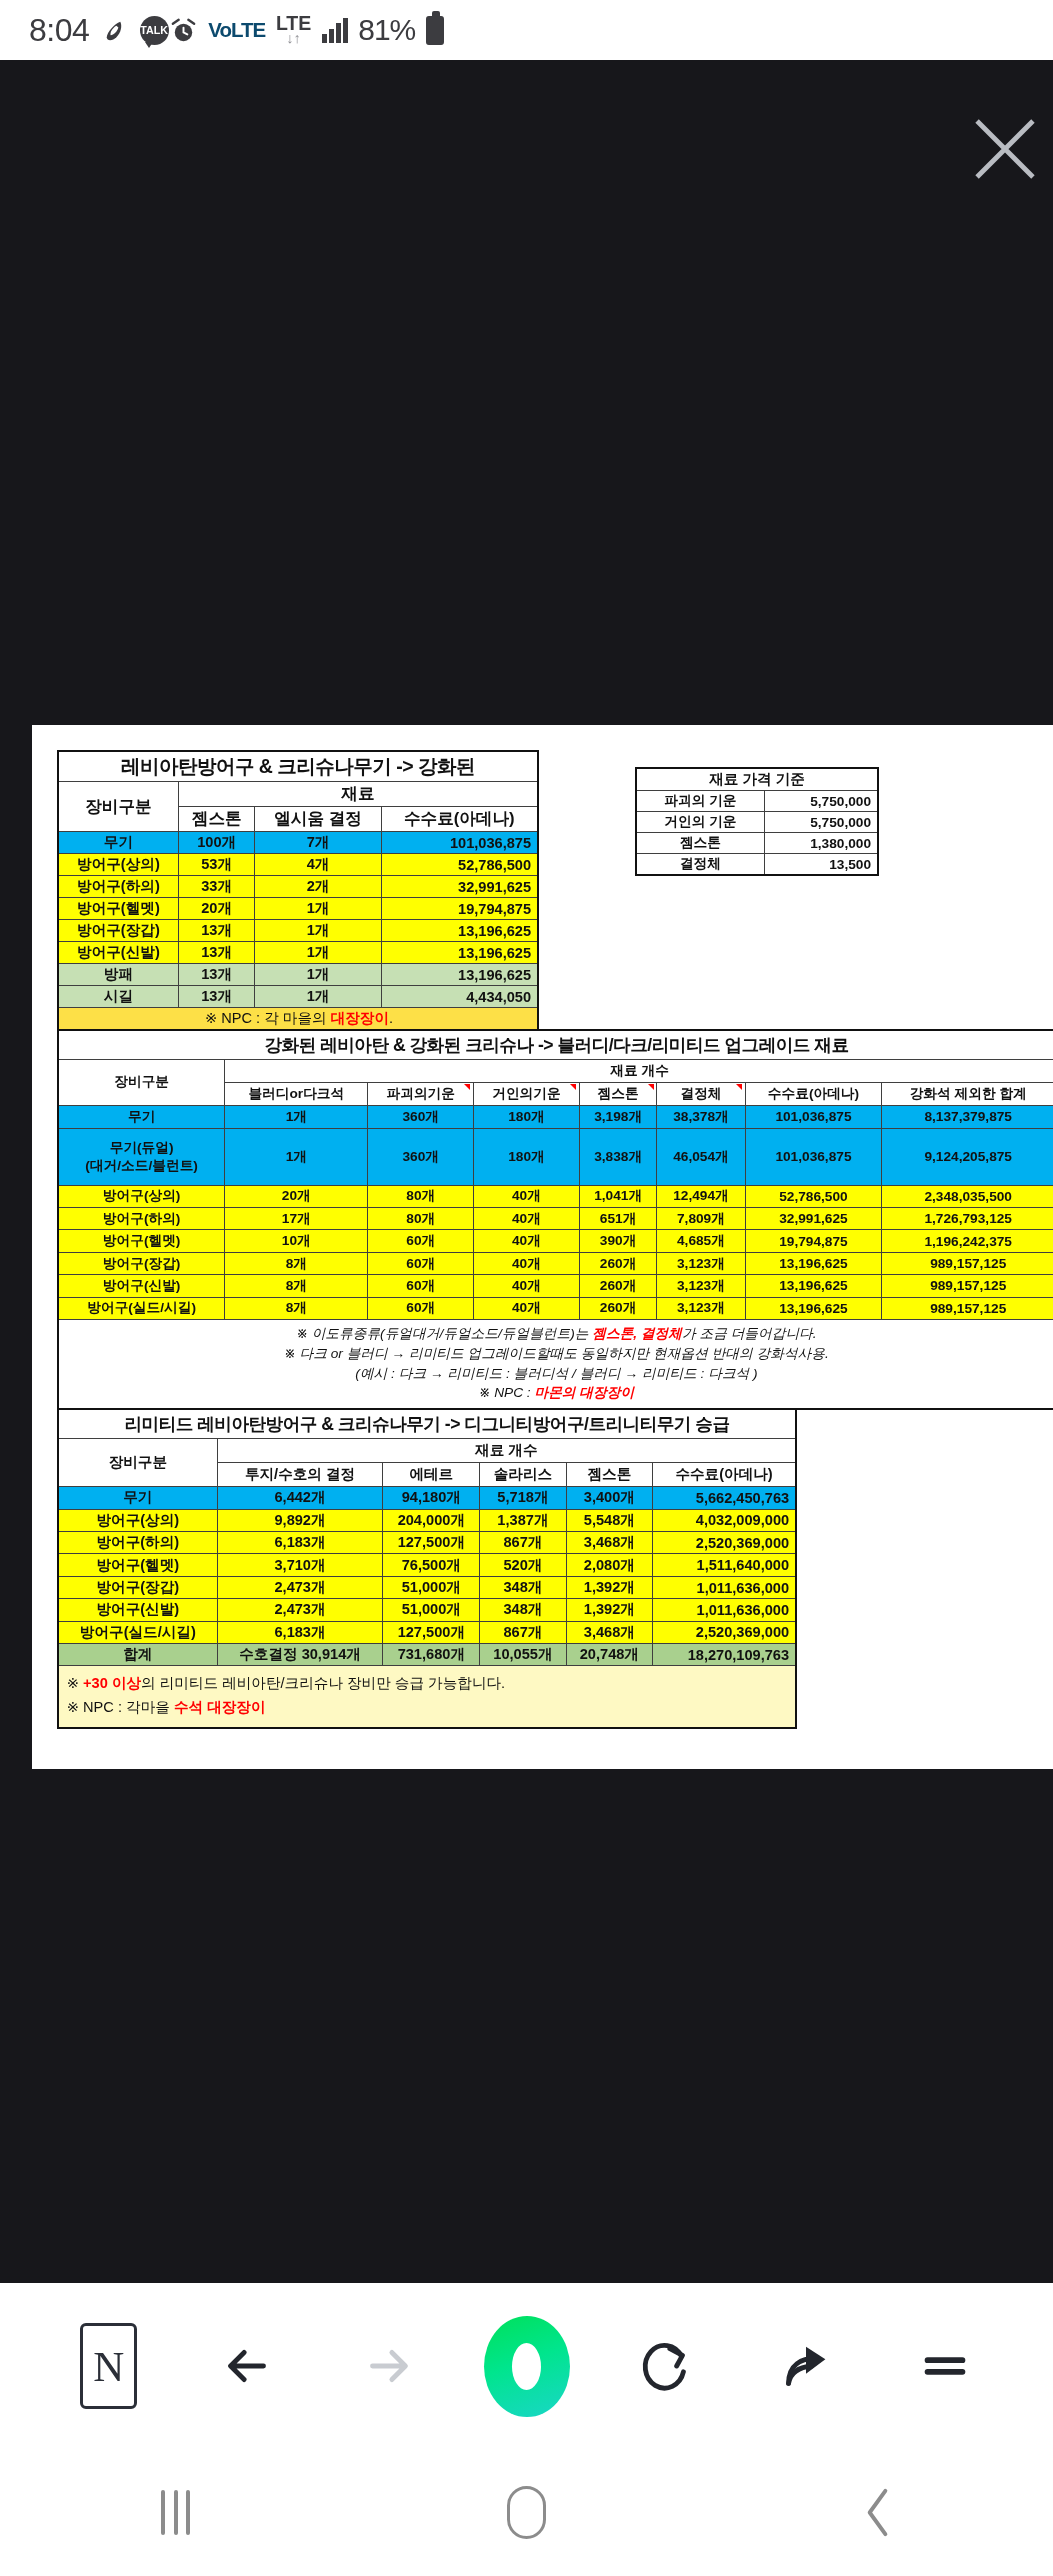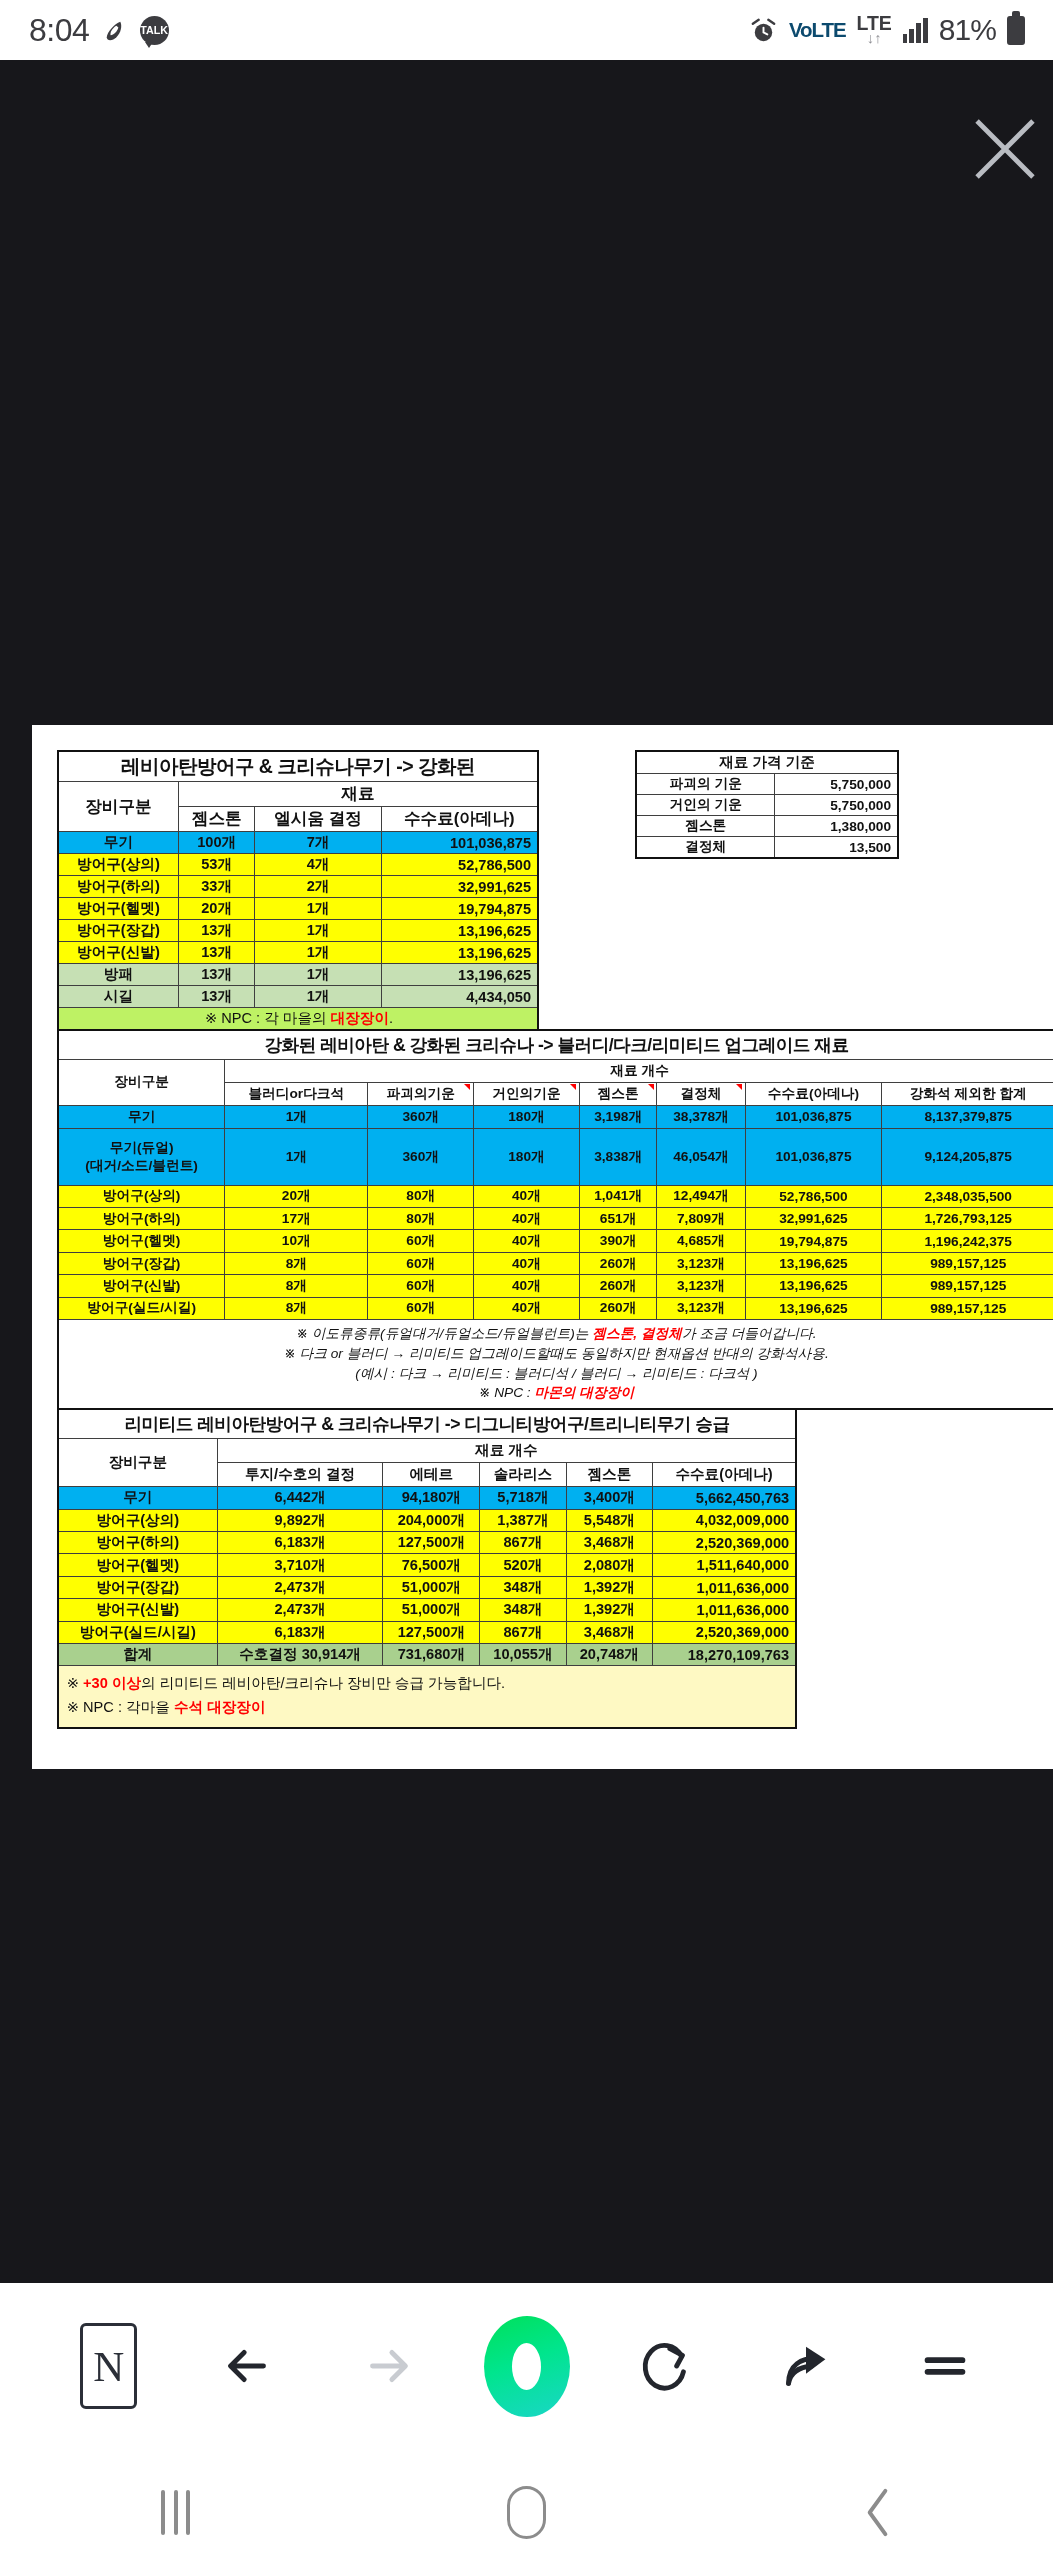--- a/index.html
+++ b/index.html
@@ -6,21 +6,21 @@
   html,body { width:1054px; height:2576px; background:#17171b; }
   body {
     font-family:"Liberation Sans","DejaVu Sans",sans-serif;
     position:relative; overflow:hidden;
   }
 
   
   #statusbar{
     position:absolute; top:0; left:0; width:1054px; height:60px;
     background:#ffffff; color:#3a3a3a;
-    display:flex; align-items:center; justify-content:space-between;
+    display:flex; align-items:center; justify-content:flex-start;
     padding:0 29px;
   }
   .sb-left{ display:flex; align-items:center; gap:11.7px; }
   .sb-right{ display:flex; align-items:center; gap:10.7px; }
   .clock{ font-size:32px; letter-spacing:-0.5px; color:#3c3c40; font-weight:400;}
   .ic{ display:inline-block; }
   .drop-ic{ width:27px; height:27px; position:relative; }
   .drop-ic svg{ display:block; }
   .talk-ic{ width:29px; height:29px; border-radius:50%; background:#3c3c40;
     color:#fff; font-size:10.7px; font-weight:bold; display:flex;
@@ -74,25 +74,25 @@
   #t1{ width:482px; }
   #t1 td{ font-size:14.6px; height:21.5px; }
   #t1 .title{ font-size:19.5px; height:29px; letter-spacing:-0.5px;}
   #t1 .hdr{ font-size:16.6px; background:#fff; height:25px;}
   #t1 .num{ text-align:right; padding-right:5.9px;}
   .cy{ background:#00b0f0; }
   .ye{ background:#ffff00; }
   .gr{ background:#c6e0b4; }
   .lg{ background:#a9d08e; }
   .note{ font-size:14.6px; text-align:right; padding-left:5.9px !important;
-     font-weight:normal !important; background:#bef264; }
+     font-weight:normal !important; background:#fde047; }
   .red{ color:#ff0000; font-weight:bold; }
 
   
-  #tprice{ position:absolute; left:603px; top:25px; width:264px; }
+  #tprice{ position:absolute; left:603px; top:42px; width:244px; }
   #tprice td{ font-size:13.7px; height:20.5px; }
   #tprice .title{ font-size:14.6px; height:22.4px;}
   #tprice .num{ text-align:right; padding-right:5.9px;}
 
   
   #t2wrap{ position:absolute; left:25px; top:304px; }
   #t2{ width:999px; }
   #t2 td{ font-size:13.7px; height:22.4px; }
   #t2 .title{ font-size:17.6px; height:29px; letter-spacing:-0.5px;}
   #t2 .hdr{ font-size:13.7px; background:#fff; height:23.4px; position:relative;}

